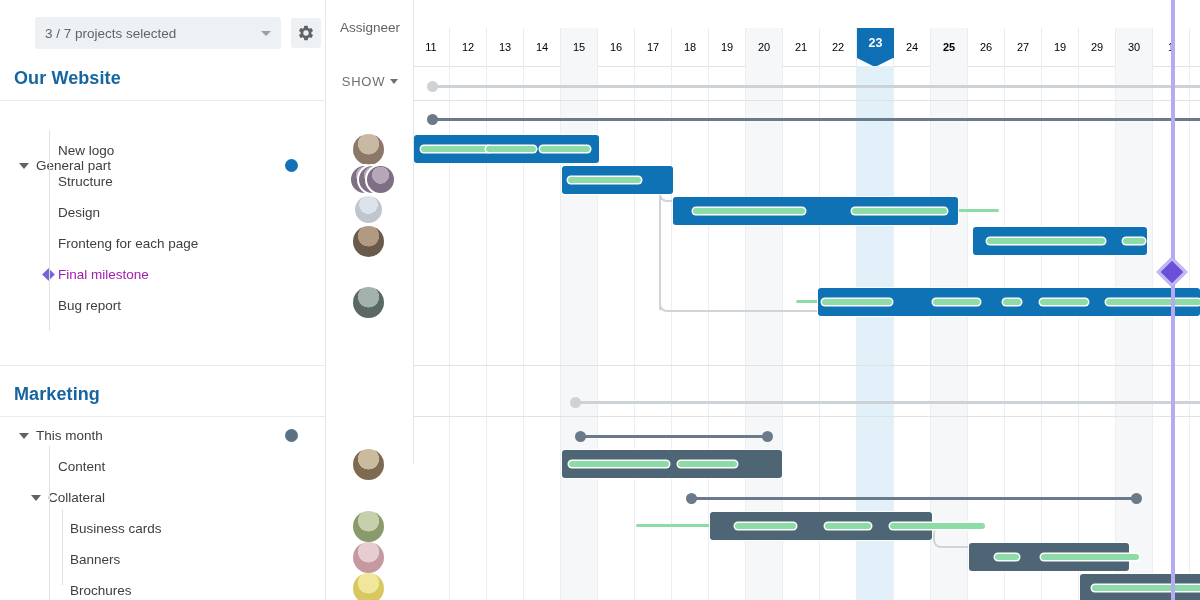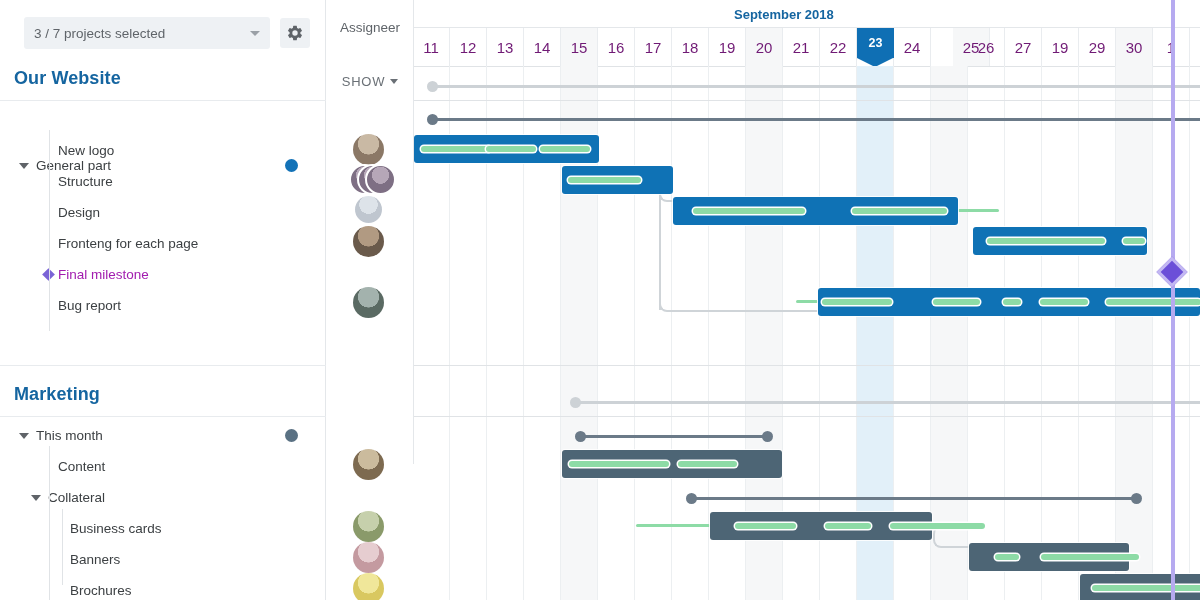--- a/index.html
+++ b/index.html
@@ -11,21 +11,21 @@
     color: #3c4043;
   }
   #app { position: relative; width: 1200px; height: 600px; overflow: hidden; }
 
   
   .left-panel {
     position: absolute; left: 0; top: 0; width: 326px; height: 600px;
     background: #fff; border-right: 1px solid #e4e7ea; z-index: 6;
   }
   .toolbar {
-    position: absolute; left: 4px; top: 0; width: 326px; height: 66px;
+    position: absolute; left: 15px; top: 0; width: 326px; height: 66px;
     display: flex; align-items: center; padding: 0 20px; gap: 10px;
   }
   .proj-select {
     flex: 1; height: 32px; background: #eef1f4; border-radius: 3px;
     display: flex; align-items: center; padding: 0 10px;
     font-size: 13.5px; color: #5f6469; position: relative;
   }
   .proj-select .caret {
     position: absolute; right: 10px; top: 50%; margin-top: -2px;
     width: 0; height: 0; border-left: 5px solid transparent;
@@ -117,21 +117,21 @@
   .month-bar {
     position: absolute; left: 0; top: 0; width: 786px; height: 28px;
     border-bottom: 1px solid #e4e7ea;
   }
   .month-label {
     position: absolute; top: 7px; font-size: 13px; font-weight: bold; color: #1565a0;
   }
   .day-hdr {
     position: absolute; top: 28px; height: 38px;
     border-right: 1px solid #e9ecef;
-    font-size: 15px; color: #701a75;
+    font-size: 11px; color: #000000;
     display: flex; align-items: center; justify-content: center;
   }
   .day-hdr.wknd { background: #f6f7f8; }
   .today-badge {
     position: absolute; top: 28px; background: #0f6fb4;
     color: #fff; font-weight: bold; font-size: 12.5px;
     display: flex; align-items: center; justify-content: center;
     height: 30px;
   }
   .today-badge::after {
@@ -169,40 +169,37 @@
   .sumline { position: absolute; height: 3px; border-radius: 2px; }
   .sumdot { position: absolute; width: 11px; height: 11px; border-radius: 50%; }
   .sec-sep { position: absolute; left: 0; width: 786px; height: 1px; background: #e0e3e6; }
 </style>
 </head>
 <body>
 
 <div id="app">
 
   <div class="timeline">
-    <div class="month-bar">
-      <div class="month-label" id="month-label" style="left:320px">September 2018</div>
-    </div>
     <div id="day-headers">
         <div class="day-hdr" style="left: -1px; width: 37px;">11</div>
         <div class="day-hdr" style="left: 36px; width: 37px;">12</div>
         <div class="day-hdr" style="left: 73px; width: 37px;">13</div>
         <div class="day-hdr" style="left: 110px; width: 37px;">14</div>
         <div class="day-hdr wknd" style="left: 147px; width: 37px;">15</div>
         <div class="day-hdr" style="left: 184px; width: 37px;">16</div>
         <div class="day-hdr" style="left: 221px; width: 37px;">17</div>
         <div class="day-hdr" style="left: 258px; width: 37px;">18</div>
         <div class="day-hdr" style="left: 295px; width: 37px;">19</div>
         <div class="day-hdr wknd" style="left: 332px; width: 37px;">20</div>
         <div class="day-hdr" style="left: 369px; width: 37px;">21</div>
         <div class="day-hdr" style="left: 406px; width: 37px;">22</div>
         <div class="day-hdr" style="left: 443px; width: 37px;"></div>
         <div class="today-badge" style="left: 443px; width: 37px;">23</div>
         <div class="day-hdr" style="left: 480px; width: 37px;">24</div>
-        <div class="day-hdr wknd" style="left: 539px; width: 37px;">25</div>
+        <div class="day-hdr wknd" style="left: 517px; width: 37px; font-weight: bold;">25</div>
         <div class="day-hdr" style="left: 554px; width: 37px;">26</div>
         <div class="day-hdr" style="left: 591px; width: 37px;">27</div>
         <div class="day-hdr" style="left: 628px; width: 37px;">19</div>
         <div class="day-hdr" style="left: 665px; width: 37px;">29</div>
         <div class="day-hdr wknd" style="left: 702px; width: 37px;">30</div>
         <div class="day-hdr" style="left: 739px; width: 37px;">1</div>
       </div>
     <div class="hdr-underline"></div>
     <div id="day-columns">
         <div class="daycol" style="left: -1px; width: 37px;"></div>

